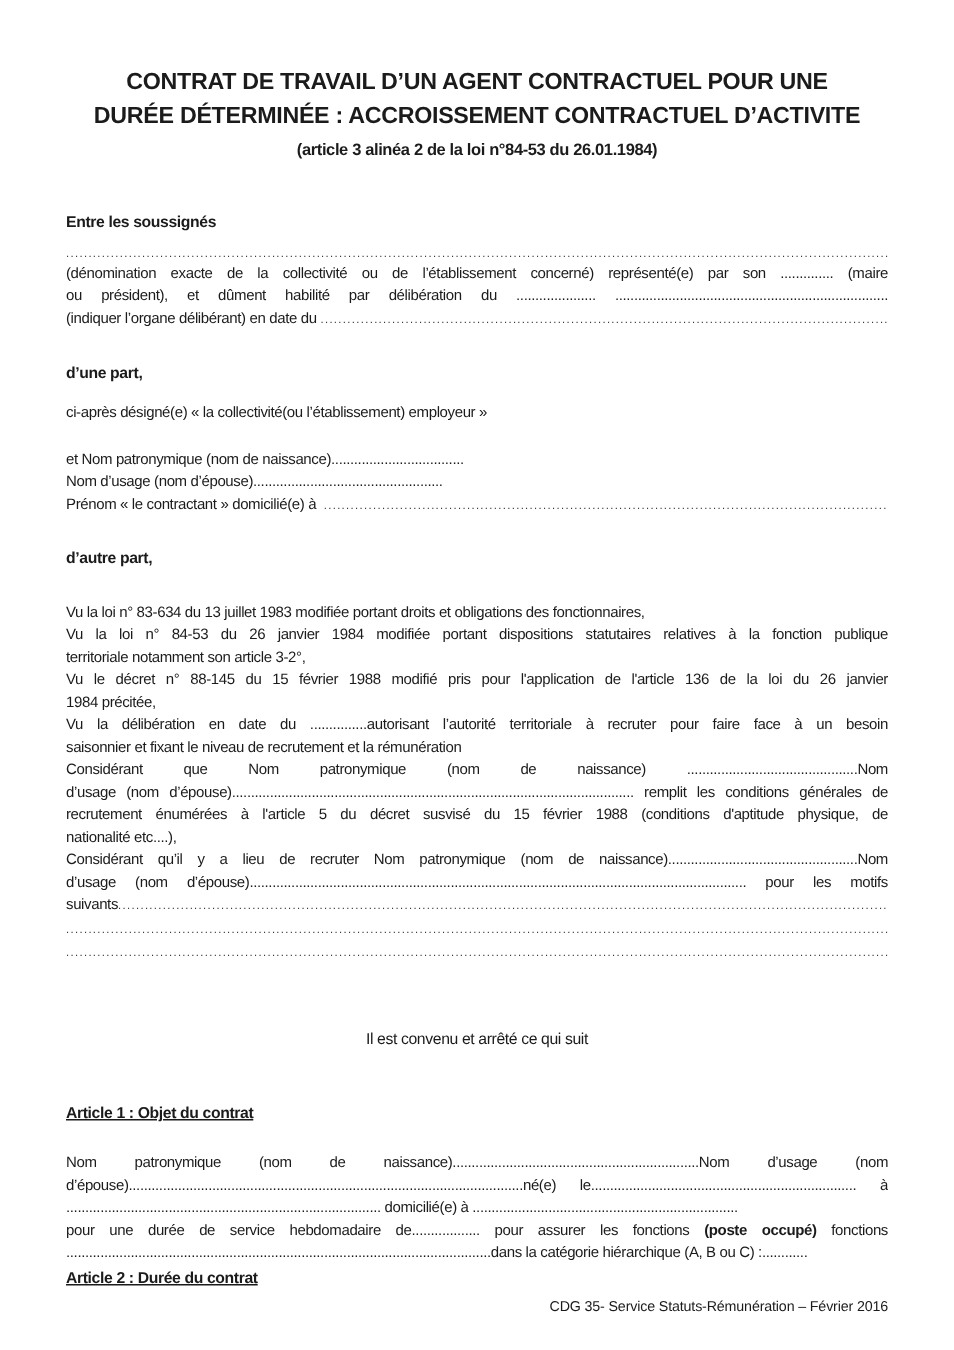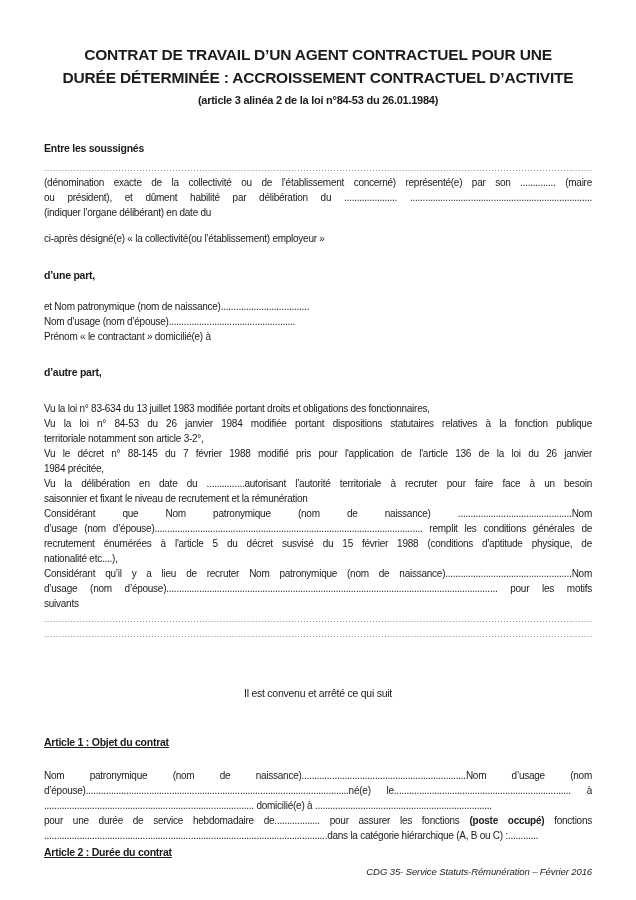--- a/index.html
+++ b/index.html
@@ -10,29 +10,29 @@
     font-family:"Liberation Sans",sans-serif;
     font-size:10px;letter-spacing:-0.25px;line-height:15px;
     color:#1b1b1b;
   }
   .title{font-weight:bold;font-size:15.5px;line-height:23px;text-align:center;letter-spacing:-0.2px;}
   .subtitle{font-weight:bold;font-size:11px;line-height:15px;text-align:center;margin-top:4px;}
   .line{height:15px;overflow:hidden;}
   .j{text-align:justify;text-align-last:justify;}
   .b{font-weight:bold;}
   .hb{font-weight:bold;font-size:10.5px;}
-  .leaderline{display:flex;align-items:baseline;flex-direction:column;}
+  .leaderline{display:flex;align-items:baseline;}
   .leaderline > .txt{white-space:pre;flex:0 0 auto;}
   .leader{flex:1 1 auto;min-width:0;overflow:hidden;white-space:nowrap;
     font-size:7.5px;letter-spacing:0.9px;color:#333;}
   .dotline{height:13px;line-height:13px;overflow:hidden;white-space:nowrap;
     font-size:7.5px;letter-spacing:0.9px;color:#333;}
   .article-heading{font-weight:bold;font-size:10.5px;line-height:15px;text-decoration:underline;}
   .agreement{font-weight:normal;font-size:10.5px;line-height:15px;text-align:center;margin-top:45px;}
-  .footer{margin-top:4px;text-align:right;font-style:italic;font-size:9.5px;letter-spacing:-0.1px;line-height:15px;}
+  .footer{margin-top:4px;text-align:right;font-size:9.5px;letter-spacing:-0.1px;line-height:15px;}
   .mt-entre{margin-top:33px;}
   .mt-sep{margin-top:6px;}
   .mt-11{margin-top:11px;}
   .mt-16{margin-top:16px;}
   .mt-18{margin-top:18px;}
   .mt-21{margin-top:21px;}
   .mt-22{margin-top:22px;}
   .mt-34{margin-top:34px;}
   .mt-2{margin-top:2px;}
 </style>
@@ -50,38 +50,38 @@
   <div class="hb mt-entre">Entre les soussignés</div>
 
   <div class="dotline mt-sep">.......................................................................................................................................................................................................................................</div>
   <div class="line j">(dénomination exacte de la collectivité ou de l’établissement concerné) représenté(e) par son .............. (maire</div>
   <div class="line j">ou président), et dûment habilité par délibération du ..................... ........................................................................</div>
   <div class="line leaderline">
     <span class="txt">(indiquer l’organe délibérant) en date du </span>
     <span class="leader">.......................................................................................................................................................................................................................................</span>
   </div>
 
+  <div class="line hb mt-22">d’une part,</div>
+
   <div class="line mt-11">ci-après désigné(e) « la collectivité(ou l’établissement) employeur »</div>
-
-  <div class="line hb mt-22">d’une part,</div>
 
   <div class="line mt-16">et Nom patronymique (nom de naissance)...................................</div>
   <div class="line">Nom d’usage (nom d’épouse)..................................................</div>
   <div class="line leaderline">
     <span class="txt">Prénom « le contractant » domicilié(e) à  </span>
     <span class="leader">.......................................................................................................................................................................................................................................</span>
   </div>
 
   <div class="line hb mt-21">d’autre part,</div>
 
   <div class="mt-21">
     <div class="line">Vu la loi n° 83-634 du 13 juillet 1983 modifiée portant droits et obligations des fonctionnaires,</div>
     <div class="line j">Vu la loi n° 84-53 du 26 janvier 1984 modifiée portant dispositions statutaires relatives à la fonction publique</div>
     <div class="line">territoriale notamment son article 3-2°,</div>
-    <div class="line j">Vu le décret n° 88-145 du 7 février 1988 modifié pris pour l'application de l'article 136 de la loi du 26 janvier</div>
+    <div class="line j">Vu le décret n° 88-145 du 15 février 1988 modifié pris pour l'application de l'article 136 de la loi du 26 janvier</div>
     <div class="line">1984 précitée,</div>
     <div class="line j">Vu la délibération en date du ...............autorisant l’autorité territoriale à recruter pour faire face à un besoin</div>
     <div class="line">saisonnier et fixant le niveau de recrutement et la rémunération</div>
     <div class="line j">Considérant que Nom patronymique (nom de naissance) .............................................Nom</div>
     <div class="line j">d’usage (nom d’épouse).......................................................................................................... remplit les conditions générales de</div>
     <div class="line j">recrutement énumérées à l'article 5 du décret susvisé du 15 février 1988 (conditions d'aptitude physique, de</div>
     <div class="line">nationalité etc....),</div>
     <div class="line j">Considérant qu’il y a lieu de recruter Nom patronymique (nom de naissance)..................................................Nom</div>
     <div class="line j">d’usage (nom d’épouse)................................................................................................................................... pour les motifs</div>
     <div class="line leaderline">

